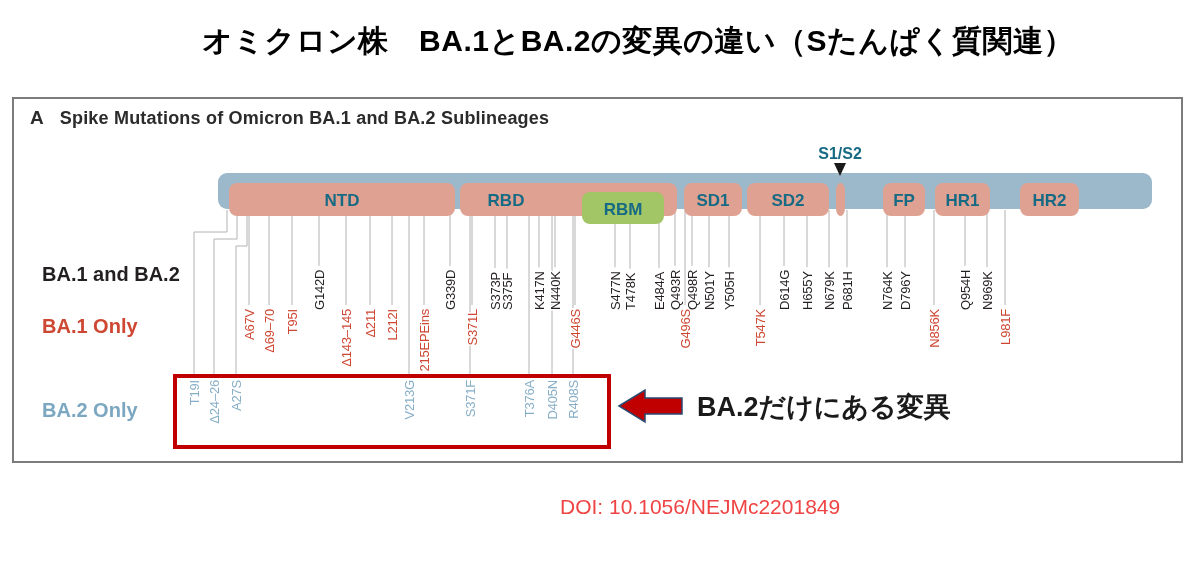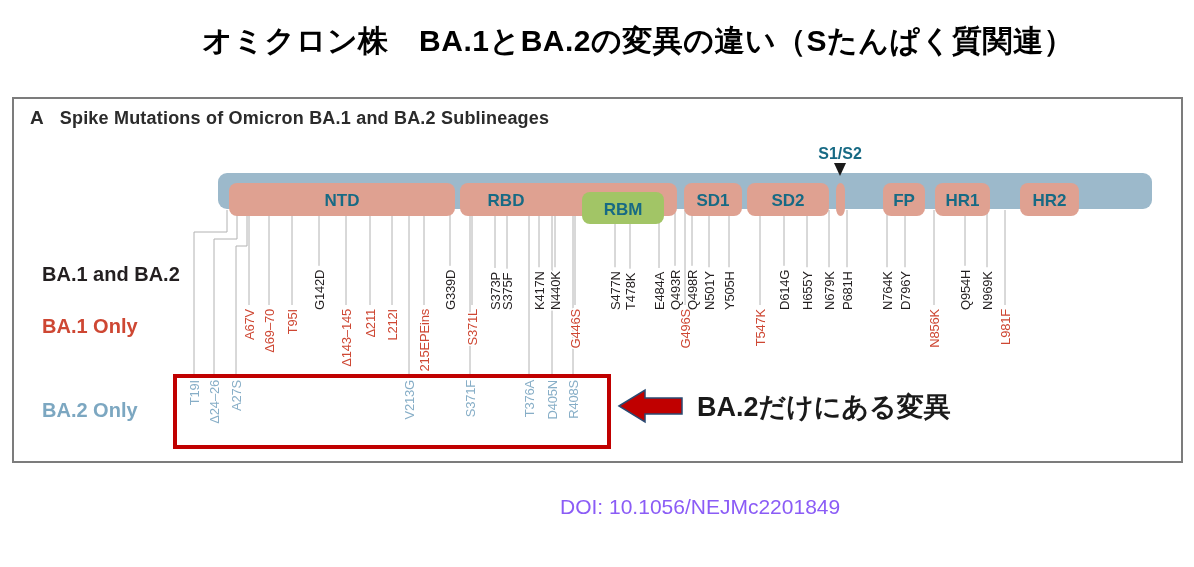--- a/index.html
+++ b/index.html
@@ -17,21 +17,21 @@
     border:2px solid #7c7c7c; background:#fff;
   }
   .panel-heading {
     position:absolute; left:16px; top:8px; color:#2b2b2b; white-space:nowrap;text-align:right;
   }
   .panel-letter { font-weight:bold; font-size:19px; margin-right:16px; }
   .panel-title  { font-weight:bold; font-size:18px; letter-spacing:0.2px; }
   .fig-svg { position:absolute; left:0; top:0; }
   .credits { position:absolute; left:560px; top:491px; }
   .credits-line1 { font-size:23px; font-weight:bold; color:#111; white-space:nowrap; }
-  .credits-line2 { font-size:21px; color:#8b5cf6; margin-top:4px; white-space:nowrap; }
+  .credits-line2 { font-size:21px; color:#ef4444; margin-top:4px; white-space:nowrap; }
 </style>
 </head>
 <body>
 
 <div class="slide-title">オミクロン株　BA.1とBA.2の変異の違い（Sたんぱく質関連）</div>
 
 <div class="panel">
   <svg id="fig" class="fig-svg" width="1163" height="358" viewBox="0 0 1163 358">
       <rect x="204" y="74" width="934" height="36" rx="9" fill="#9cb9cb"></rect>
       <g>

